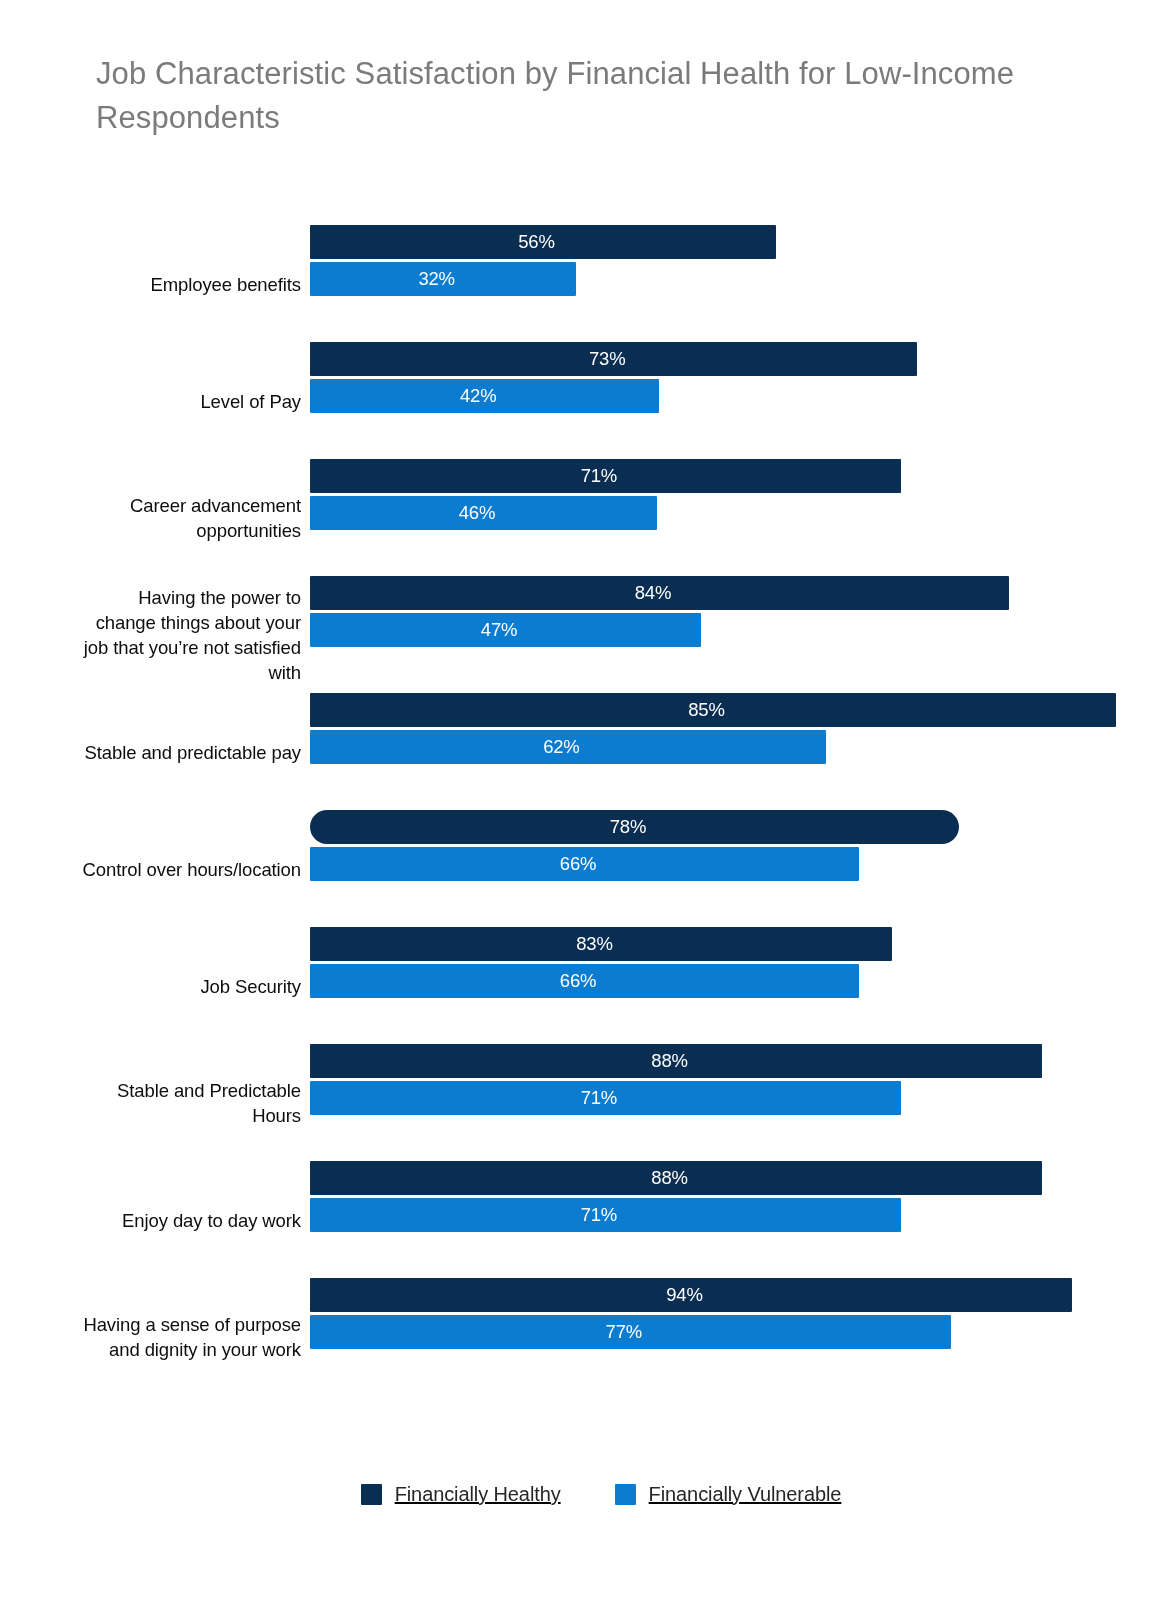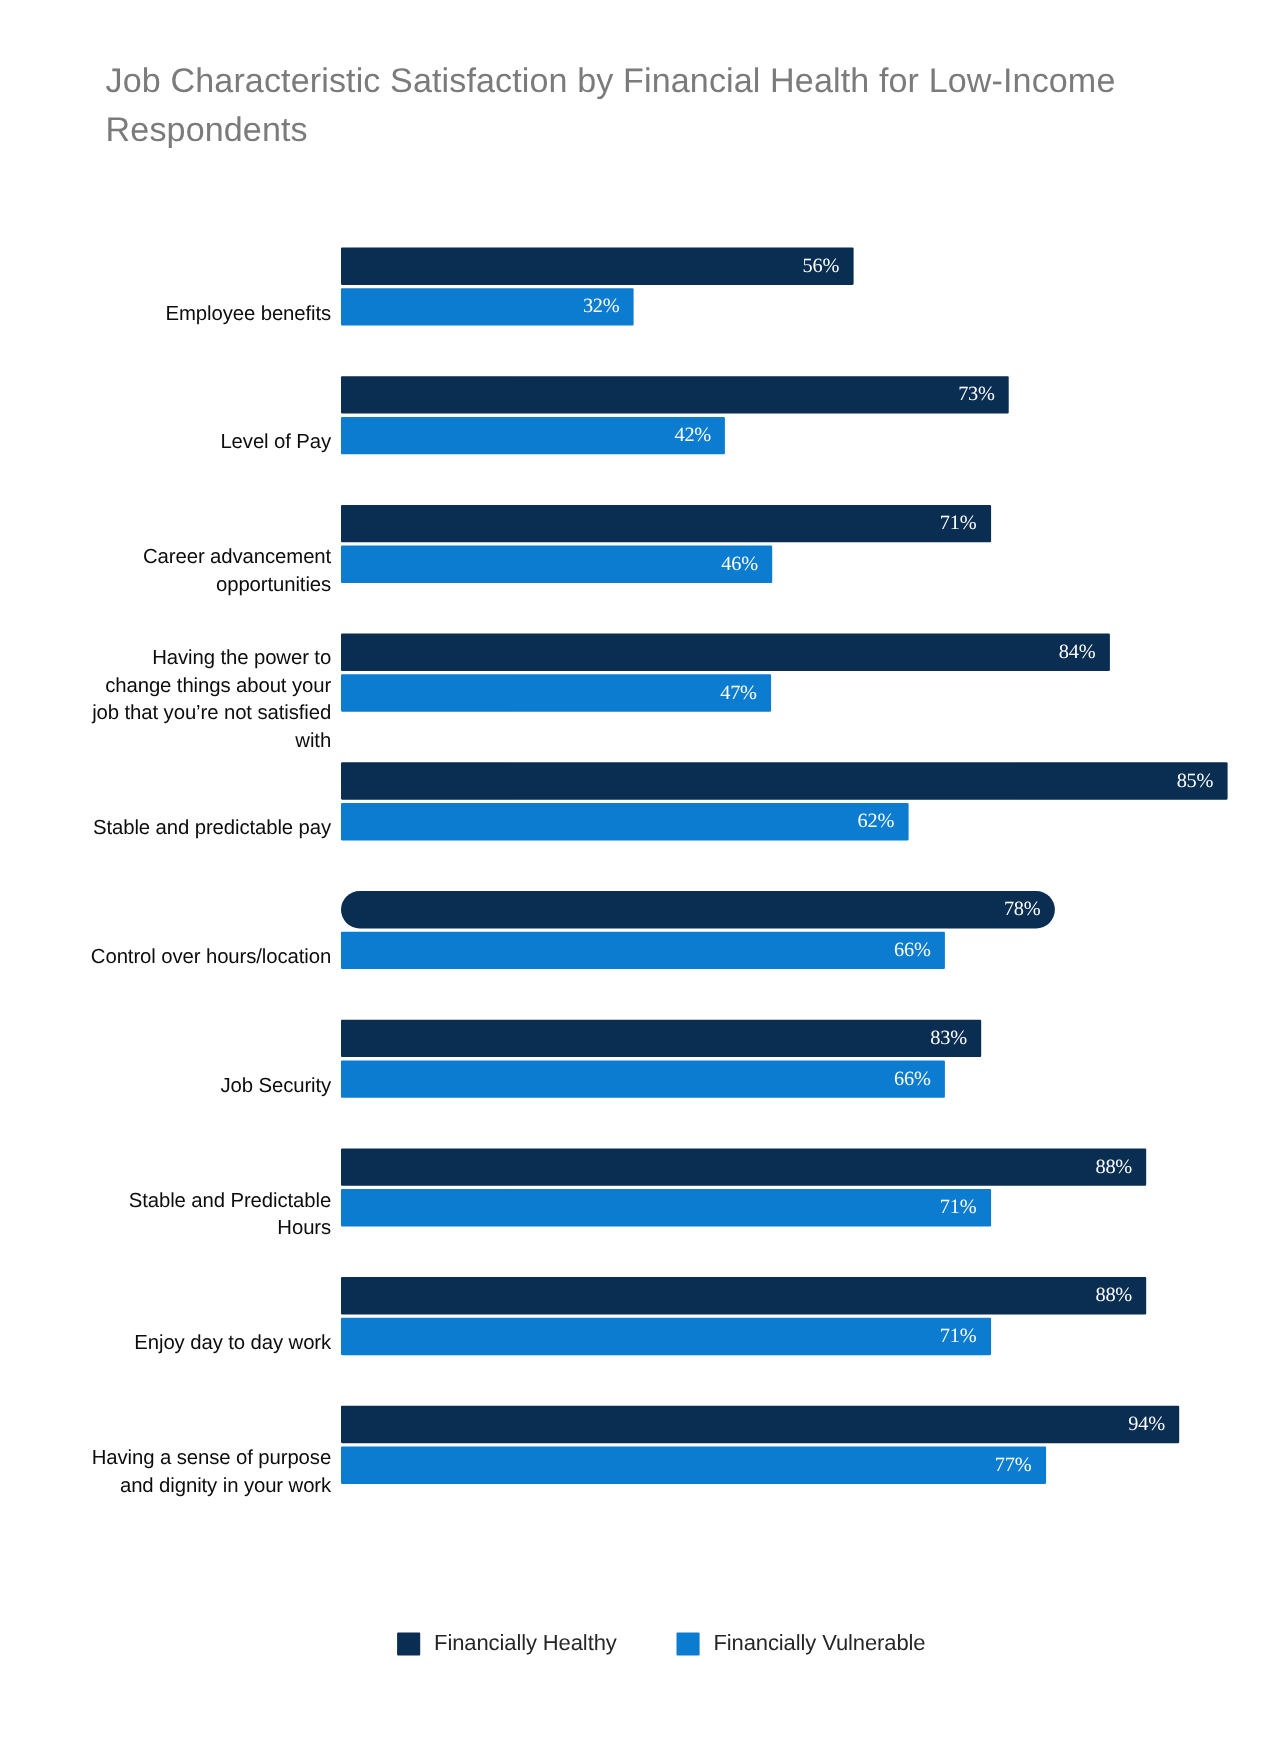--- a/index.html
+++ b/index.html
@@ -73,22 +73,21 @@
     margin-bottom: 3px;
   }
 
   .bar {
     position: relative;
     height: 34px;
     border-radius: 1px;
     box-sizing: border-box;
     display: flex;
     align-items: center;
-    justify-content: flex-end;
-    font-family: Liberation Serif, serif;
+    justify-content: center;
   }
   .bar.healthy    { background: #0a2d52; }
   .bar.vulnerable { background: #0b7cd0; }
 
   .bar-value {
     color: #ffffff;
     font-size: 18.5px;
     line-height: 1;
     padding-right: 13px;
     white-space: nowrap;
@@ -98,20 +97,21 @@
   
   .legend {
     position: absolute;
     left: 0;
     right: 0;
     top: 1483px;
     display: flex;
     justify-content: center;
     align-items: center;
     gap: 54px;
+    text-decoration: underline;
   }
   .legend-item {
     display: flex;
     align-items: center;
     gap: 13px;
   }
   .legend-swatch {
     width: 21px;
     height: 21px;
     border-radius: 1px;
@@ -166,21 +166,21 @@
       </div>
       <div class="bar-group">
         <div class="cat-label">Career advancement opportunities</div>
         <div class="bars">
           <div class="bar-row">
             <div class="bar healthy" style="width: 590.72px;">
               <span class="bar-value">71%</span>
             </div>
           </div>
           <div class="bar-row">
-            <div class="bar vulnerable" style="width: 392px;">
+            <div class="bar vulnerable" style="width: 347px;">
               <span class="bar-value">46%</span>
             </div>
           </div>
         </div>
       </div>
       <div class="bar-group">
         <div class="cat-label">Having the power to change things about your job that you’re not satisfied with</div>
         <div class="bars">
           <div class="bar-row">
             <div class="bar healthy" style="width: 698.88px;">

